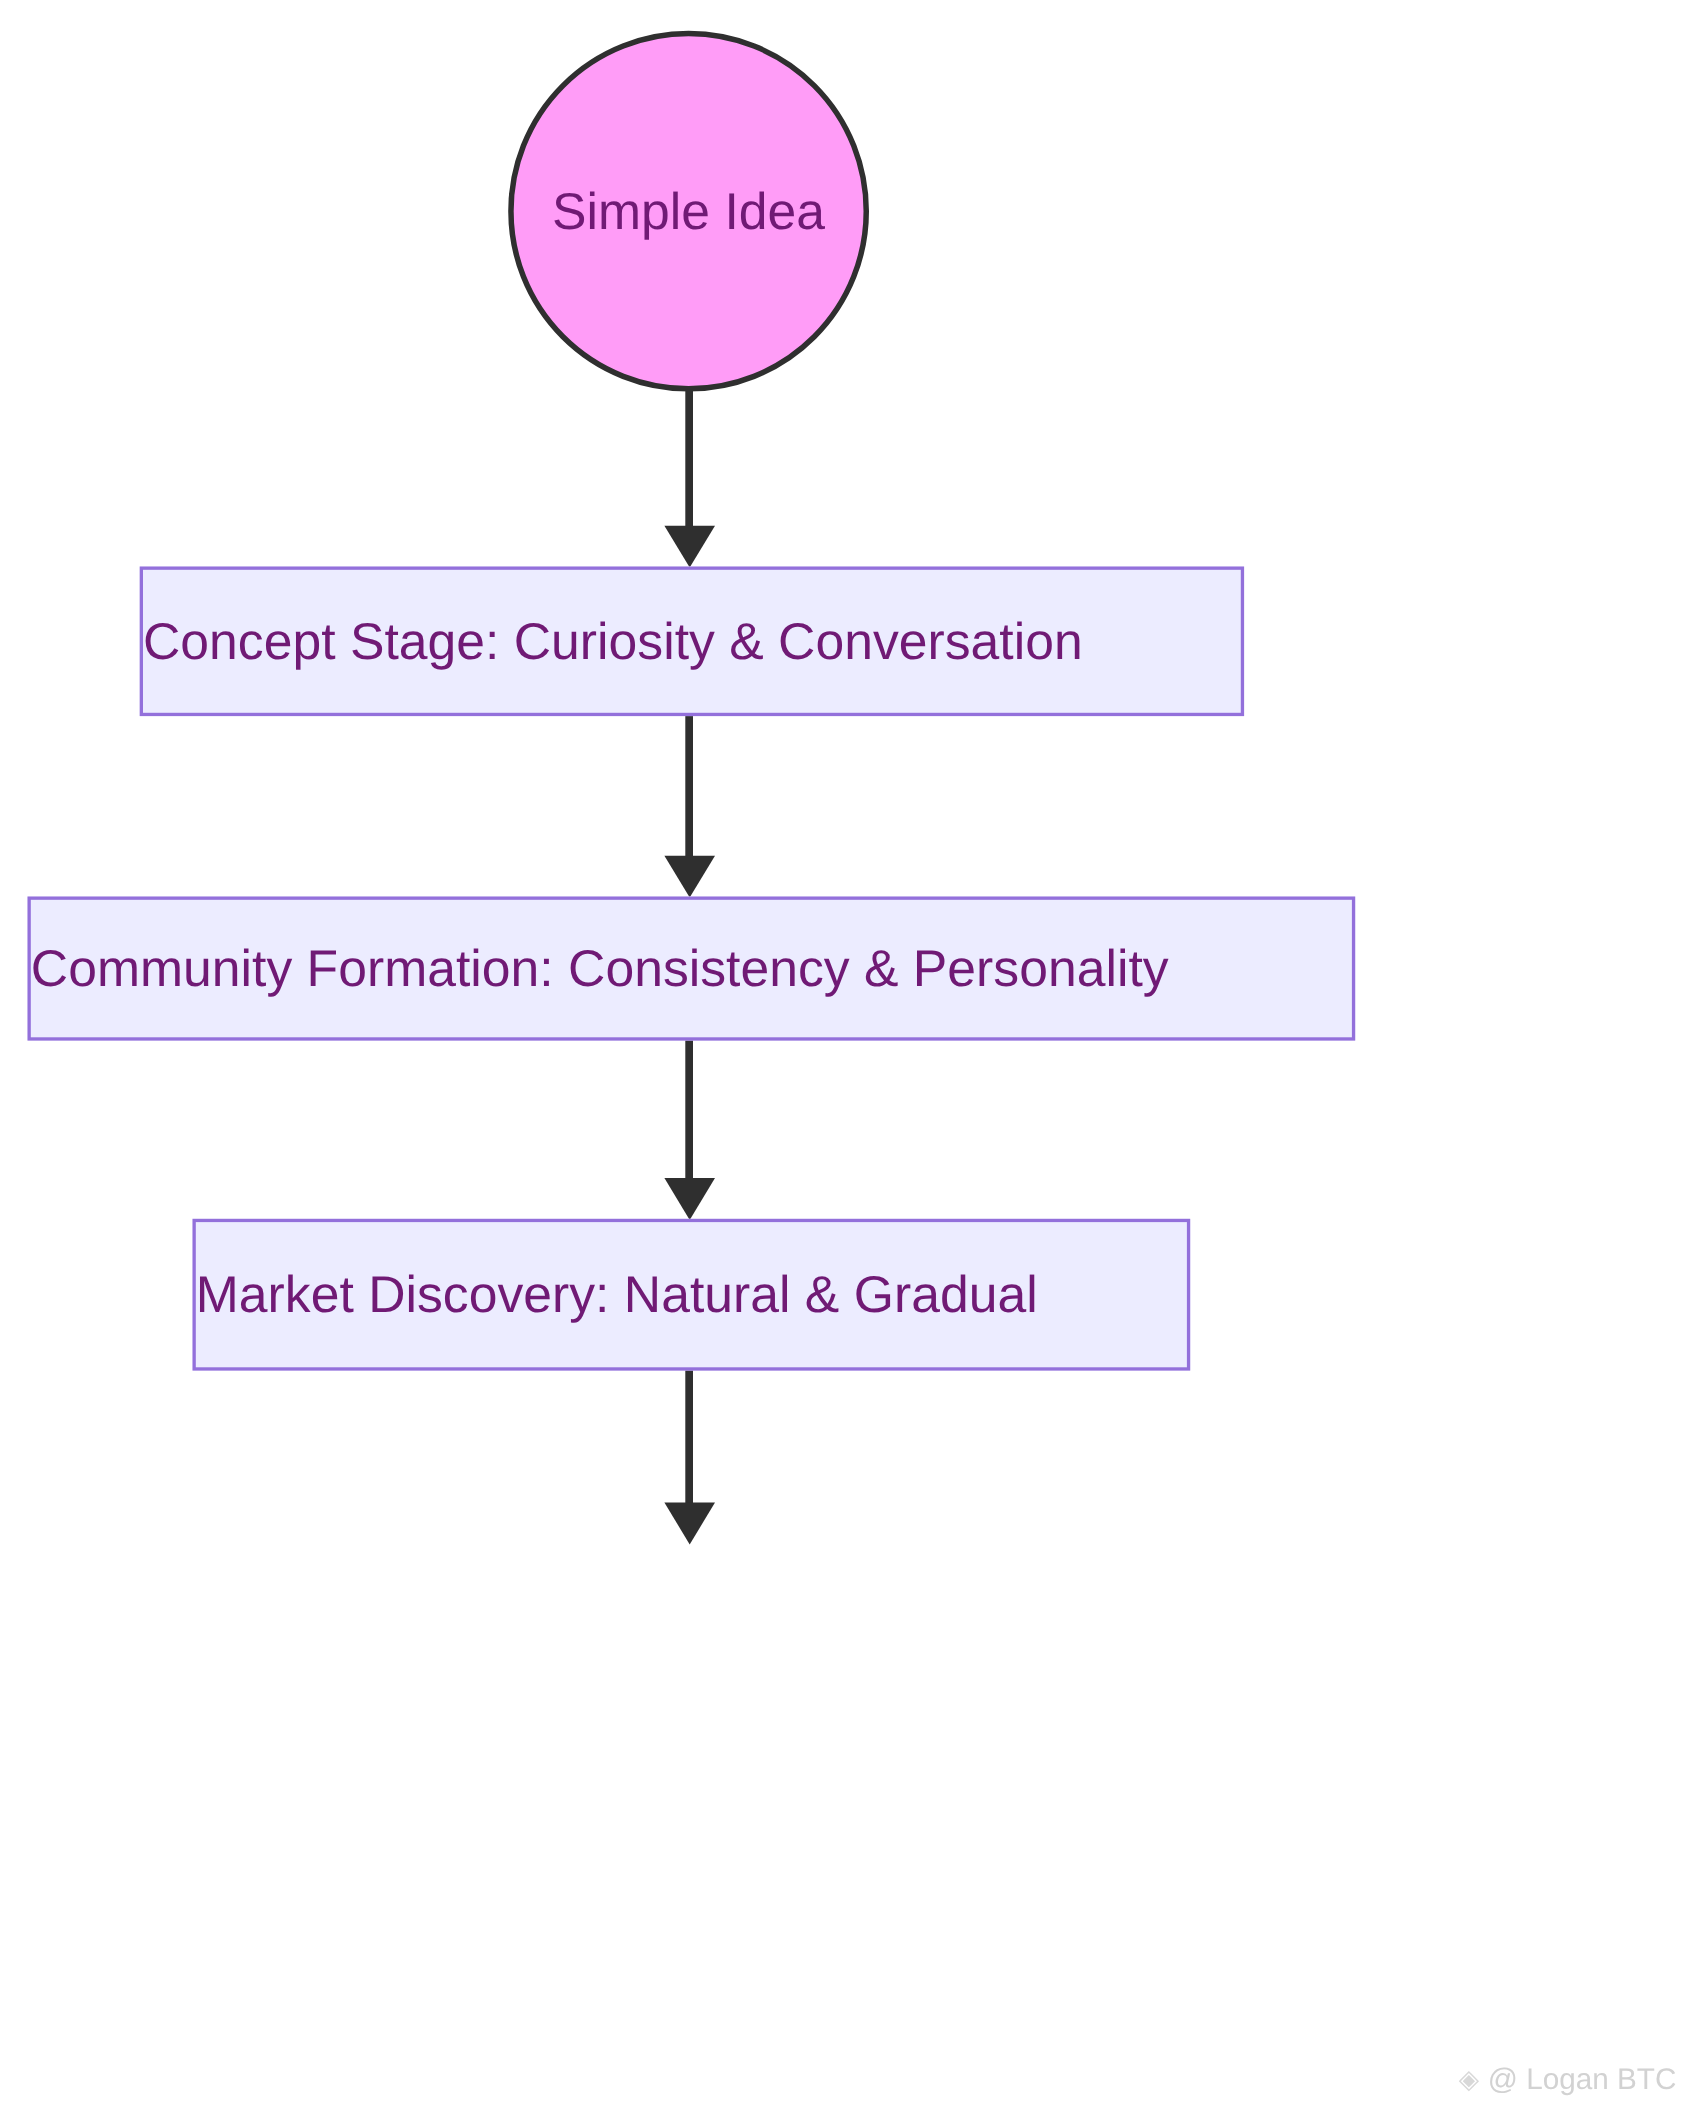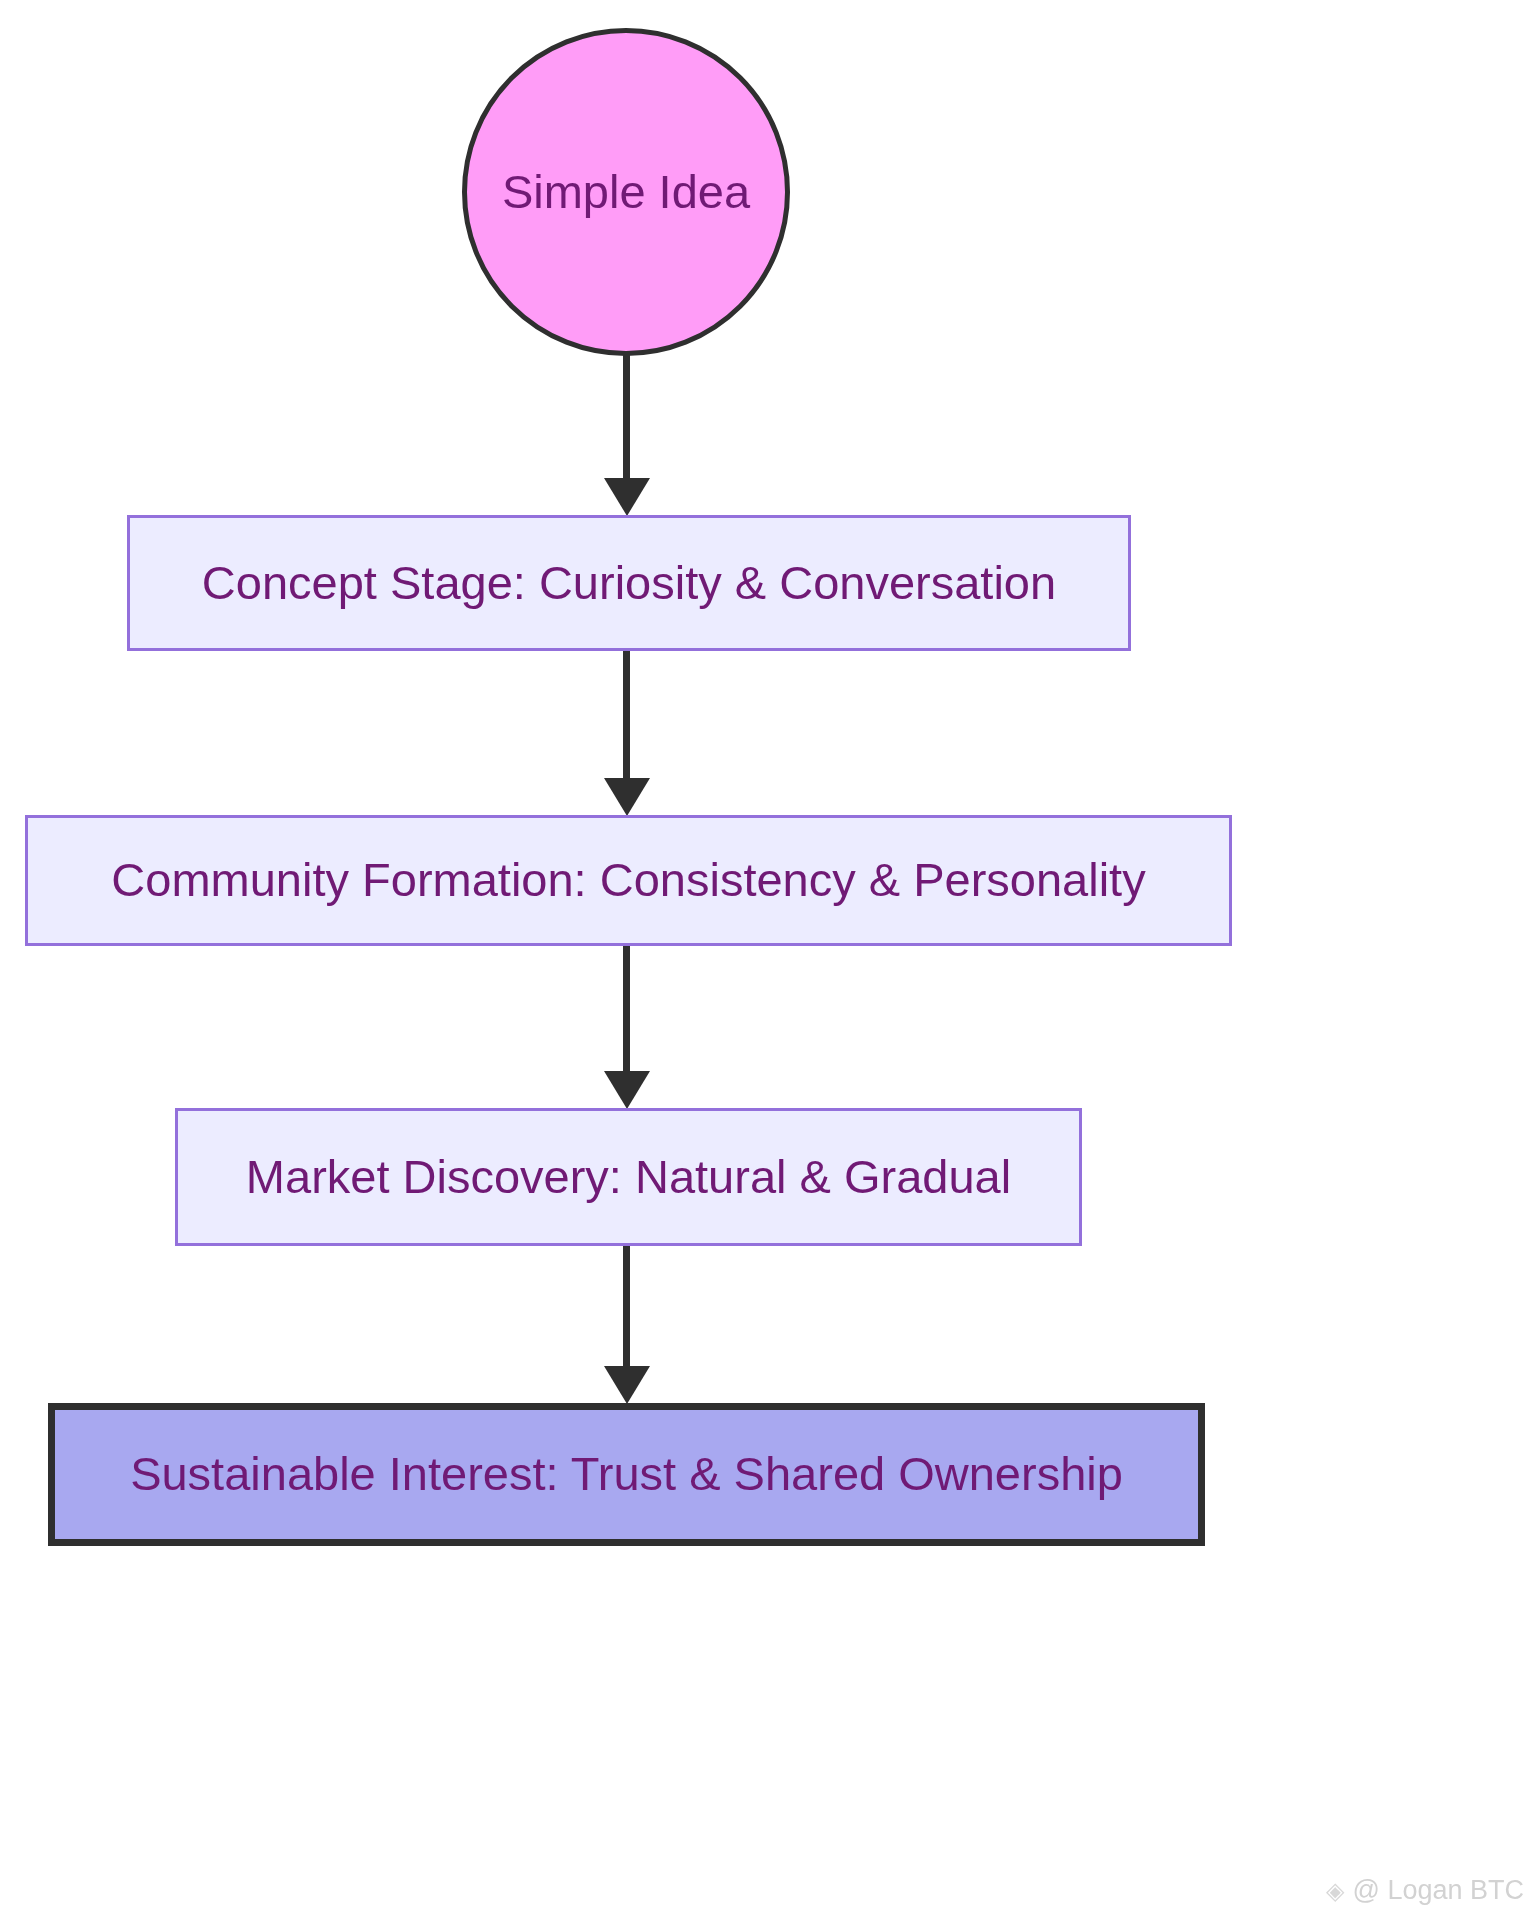--- a/index.html
+++ b/index.html
@@ -35,21 +35,20 @@
     justify-content: center;
     font-size: 47px;
   }
   .flow-box {
     position: absolute;
     background: #ececff;
     border: 3px solid #9370db;
     box-sizing: border-box;
     display: flex;
     align-items: center;
-    justify-content: center;
     font-size: 47px;
   }
   .flow-box.final {
     background: #a8a8f0;
     border: 7px solid #2f2f2f;
   }
   .box-1 { left: 127px; top: 515px; width: 1004px; height: 136px; }
   .box-2 { left: 25px;  top: 815px; width: 1207px; height: 131px; }
   .box-3 { left: 175px; top: 1108px; width: 907px; height: 138px; }
   .box-4 { left: 48px;  top: 1403px; width: 1157px; height: 143px; }
@@ -124,22 +123,19 @@
   </div>
 
   <div class="flow-box box-3">
     <span class="node-text">Market Discovery: Natural &amp; Gradual</span>
   </div>
 
   <div class="flow-box box-2">
     <span class="node-text">Community Formation: Consistency &amp; Personality</span>
   </div>
 
-  <div class="flow-box final box-4">
-    <span class="node-text">Sustainable Interest: Trust &amp; Shared Ownership</span>
-  </div>
 
   <div class="watermark">
     <span class="wm-icon">◈</span>
     <span>@ Logan BTC</span>
   </div>
 
 </div>
 
 </body></html>

